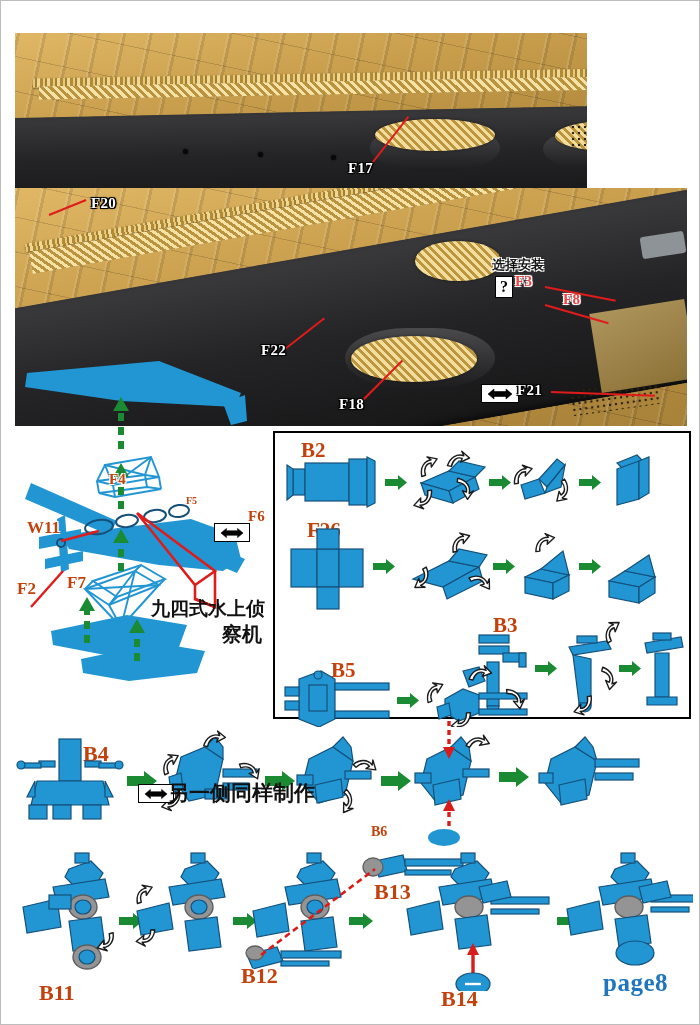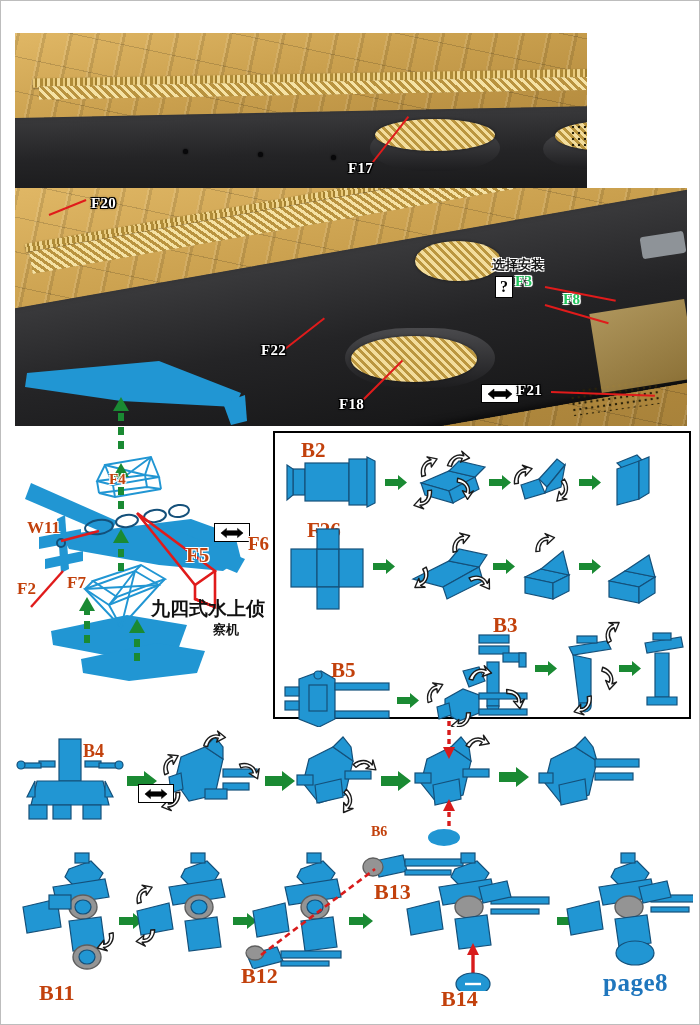--- a/index.html
+++ b/index.html
@@ -38,21 +38,21 @@
   .porthole{position:absolute;width:5px;height:5px;border-radius:50%;
         background:#08080a;box-shadow:0 0 2px #000;}
   .punch{position:absolute;
         background:radial-gradient(circle at 2px 2px,#2a2209 1.3px,rgba(0,0,0,0) 1.6px) 0 0/6px 6px;}
 
   
   .plabel{position:absolute;color:#ffffff;font-weight:bold;font-size:15px;
       font-family:"Liberation Serif",serif;letter-spacing:.3px;
       text-shadow:-1.2px -1.2px 0 #000,1.2px -1.2px 0 #000,-1.2px 1.2px 0 #000,
                   1.2px 1.2px 0 #000,0 0 3px #000;white-space:nowrap;}
-  .plabel.dark{color:#22c55e;text-shadow:-1.2px -1.2px 0 #fff,1.2px -1.2px 0 #fff,
+  .plabel.dark{color:#ef4444;text-shadow:-1.2px -1.2px 0 #fff,1.2px -1.2px 0 #fff,
                   -1.2px 1.2px 0 #fff,1.2px 1.2px 0 #fff,0 0 3px #fff;}
   .leader{position:absolute;height:0;border-top:2px solid #e01b1b;
       transform-origin:0 50%;}
 
   
   .mirrorbox{position:absolute;background:#fff;border:1.6px solid #000;
       display:flex;align-items:center;justify-content:center;padding:0 2px;}
   .mirrorbox svg{display:block;}
   .qbox{position:absolute;background:#fff;border:1.6px solid #000;
       display:flex;align-items:center;justify-content:center;
@@ -215,29 +215,29 @@
     <g stroke="#e01b1b" stroke-width="2.4">
       <line x1="52" y1="182" x2="90" y2="172"></line>
       <line x1="22" y1="248" x2="54" y2="212"></line>
     </g>
   </svg>
 
   <span class="plabel-k" style="left:108px;top:470px;font-size:15px;">F4</span>
   <span class="plabel-k" style="left:26px;top:517px;font-size:17px;">W11</span>
   <span class="plabel-k" style="left:16px;top:578px;font-size:17px;">F2</span>
   <span class="plabel-k" style="left:66px;top:572px;font-size:17px;">F7</span>
-  <span class="plabel-k" style="left:185px;top:542px;font-size:21px;">F5</span>
+  <span class="plabel-k" style="left:185px;top:494px;font-size:10px;">F5</span>
   <div class="mirrorbox" style="left:213px;top:522px;width:30px;height:17px;">
     <svg width="24" height="12" viewBox="0 0 26 12">
       <path d="M7 1 L7 3.5 L19 3.5 L19 1 L25 6 L19 11 L19 8.5 L7 8.5 L7 11 L1 6 Z" fill="#000" stroke="#000" stroke-width=".6"></path>
     </svg>
   </div>
-  <span class="plabel-k" style="left:247px;top:532px;font-size:19px;">F6</span>
+  <span class="plabel-k" style="left:247px;top:507px;font-size:15px;">F6</span>
   <span class="cn" style="left:150px;top:598px;font-size:19px;">九四式水上侦</span>
-  <span class="cn" style="left:212px;top:623px;font-size:13px;font-family:Liberation Mono, monospace;">察机</span>
+  <span class="cn" style="left:221px;top:623px;font-size:20px;">察机</span>
 
   <div class="stepbox" style="left:272px;top:430px;width:414px;height:284px;"></div>
 
   <span class="plabel-k" style="left:300px;top:437px;font-size:21px;">B2</span>
   <span class="plabel-k" style="left:306px;top:517px;font-size:21px;">F26</span>
   <span class="plabel-k" style="left:492px;top:612px;font-size:21px;">B3</span>
   <span class="plabel-k" style="left:330px;top:657px;font-size:21px;">B5</span>
 
   <svg class="art" style="left:272px;top:430px;width:414px;height:296px;" viewBox="0 0 414 296">
     <defs>
@@ -359,21 +359,21 @@
       <rect x="206" y="262" width="48" height="6"></rect>
       <rect x="206" y="278" width="48" height="6"></rect>
       <path d="M164 276 L176 272 L178 284 L166 288 Z"></path>
     </g>
     <use href="#foldarrow" x="152" y="256" transform="rotate(-20 158 262)"></use>
     <use href="#foldarrow" x="198" y="236" transform="rotate(16 204 242)"></use>
     <use href="#foldarrow" x="236" y="258" transform="rotate(86 242 264)"></use>
     <use href="#foldarrow" x="186" y="284" transform="rotate(176 192 290)"></use>
   </svg>
 
-  <span class="plabel-k" style="left:82px;top:740px;font-size:18px;">B4</span>
+  <span class="plabel-k" style="left:82px;top:740px;font-size:22px;">B4</span>
 
   <svg class="art" style="left:8px;top:718px;width:684px;height:120px;" viewBox="0 0 684 120">
     <defs>
       <g id="ga2">
           <path d="M0 5 L17 5 L17 0 L30 10 L17 20 L17 15 L0 15 Z" fill="#1a8a33"></path>
         </g>
       <g id="fa2">
         <path d="M0 14 C1 5 7 0 14 1 L11 -3 L20 2 L12 8 L13 4 C8 3 4 7 4 14 Z" fill="#ffffff" stroke="#1b1b1b" stroke-width="1.4" stroke-linejoin="round"></path>
       </g>
     </defs>
@@ -444,20 +444,21 @@
       <rect x="530" y="54" width="14" height="10"></rect>
       <path d="M550 66 L576 60 L578 80 L552 86 Z"></path>
     </g>
   </svg>
 
   <div class="mirrorbox" style="left:137px;top:783px;width:30px;height:17px;">
     <svg width="24" height="12" viewBox="0 0 26 12">
       <path d="M7 1 L7 3.5 L19 3.5 L19 1 L25 6 L19 11 L19 8.5 L7 8.5 L7 11 L1 6 Z" fill="#000" stroke="#000" stroke-width=".6"></path>
     </svg>
   </div>
+  <span class="cn" style="left:167px;top:781px;font-size:21px;">另一侧同样制作</span>
 
   <span class="plabel-k" style="left:370px;top:823px;font-size:14px;">B6</span>
   <div style="position:absolute;left:427px;top:828px;width:32px;height:17px;
               border-radius:50%;background:#2196d3;"></div>
 
   <svg class="art" style="left:8px;top:850px;width:684px;height:140px;" viewBox="0 0 684 140">
     <defs>
       <g id="ga3">
           <path d="M0 4 L14 4 L14 0 L24 8 L14 16 L14 12 L0 12 Z" fill="#1a8a33"></path>
         </g>

